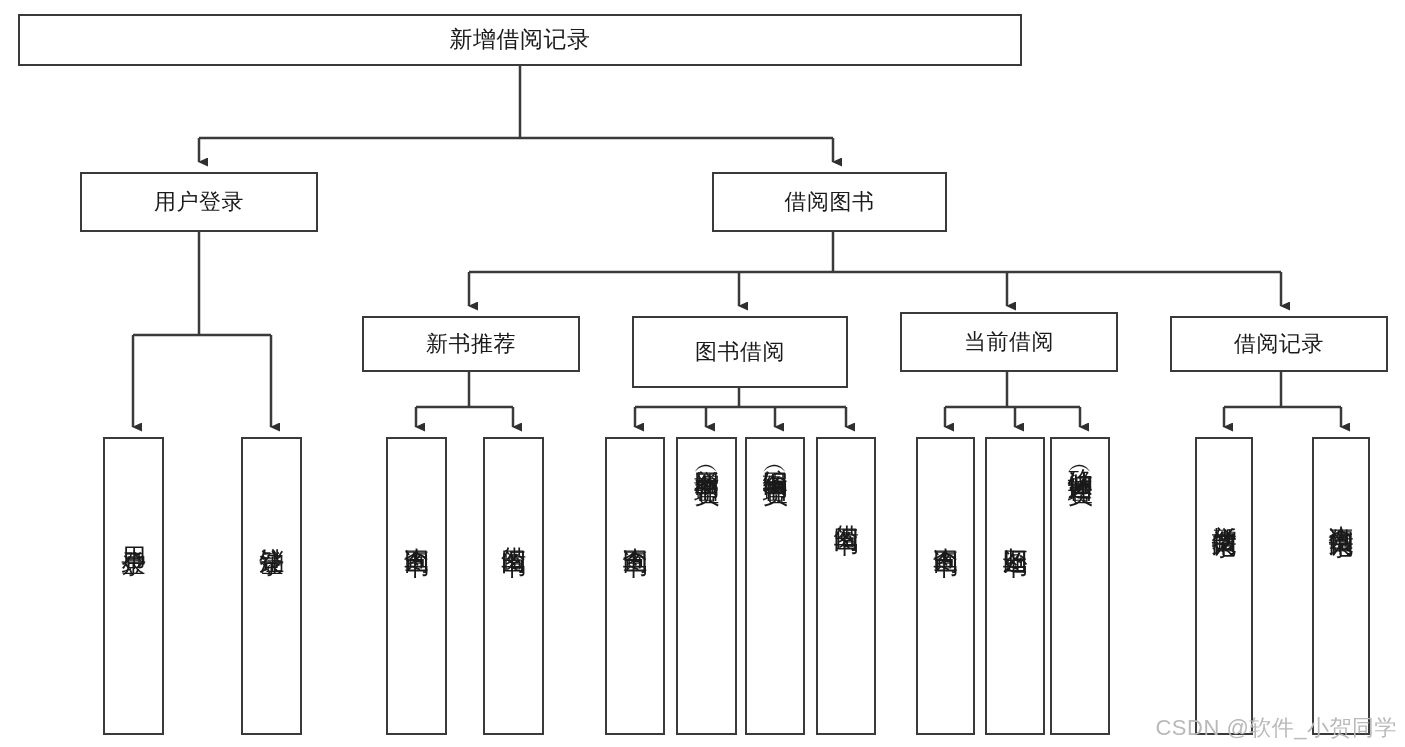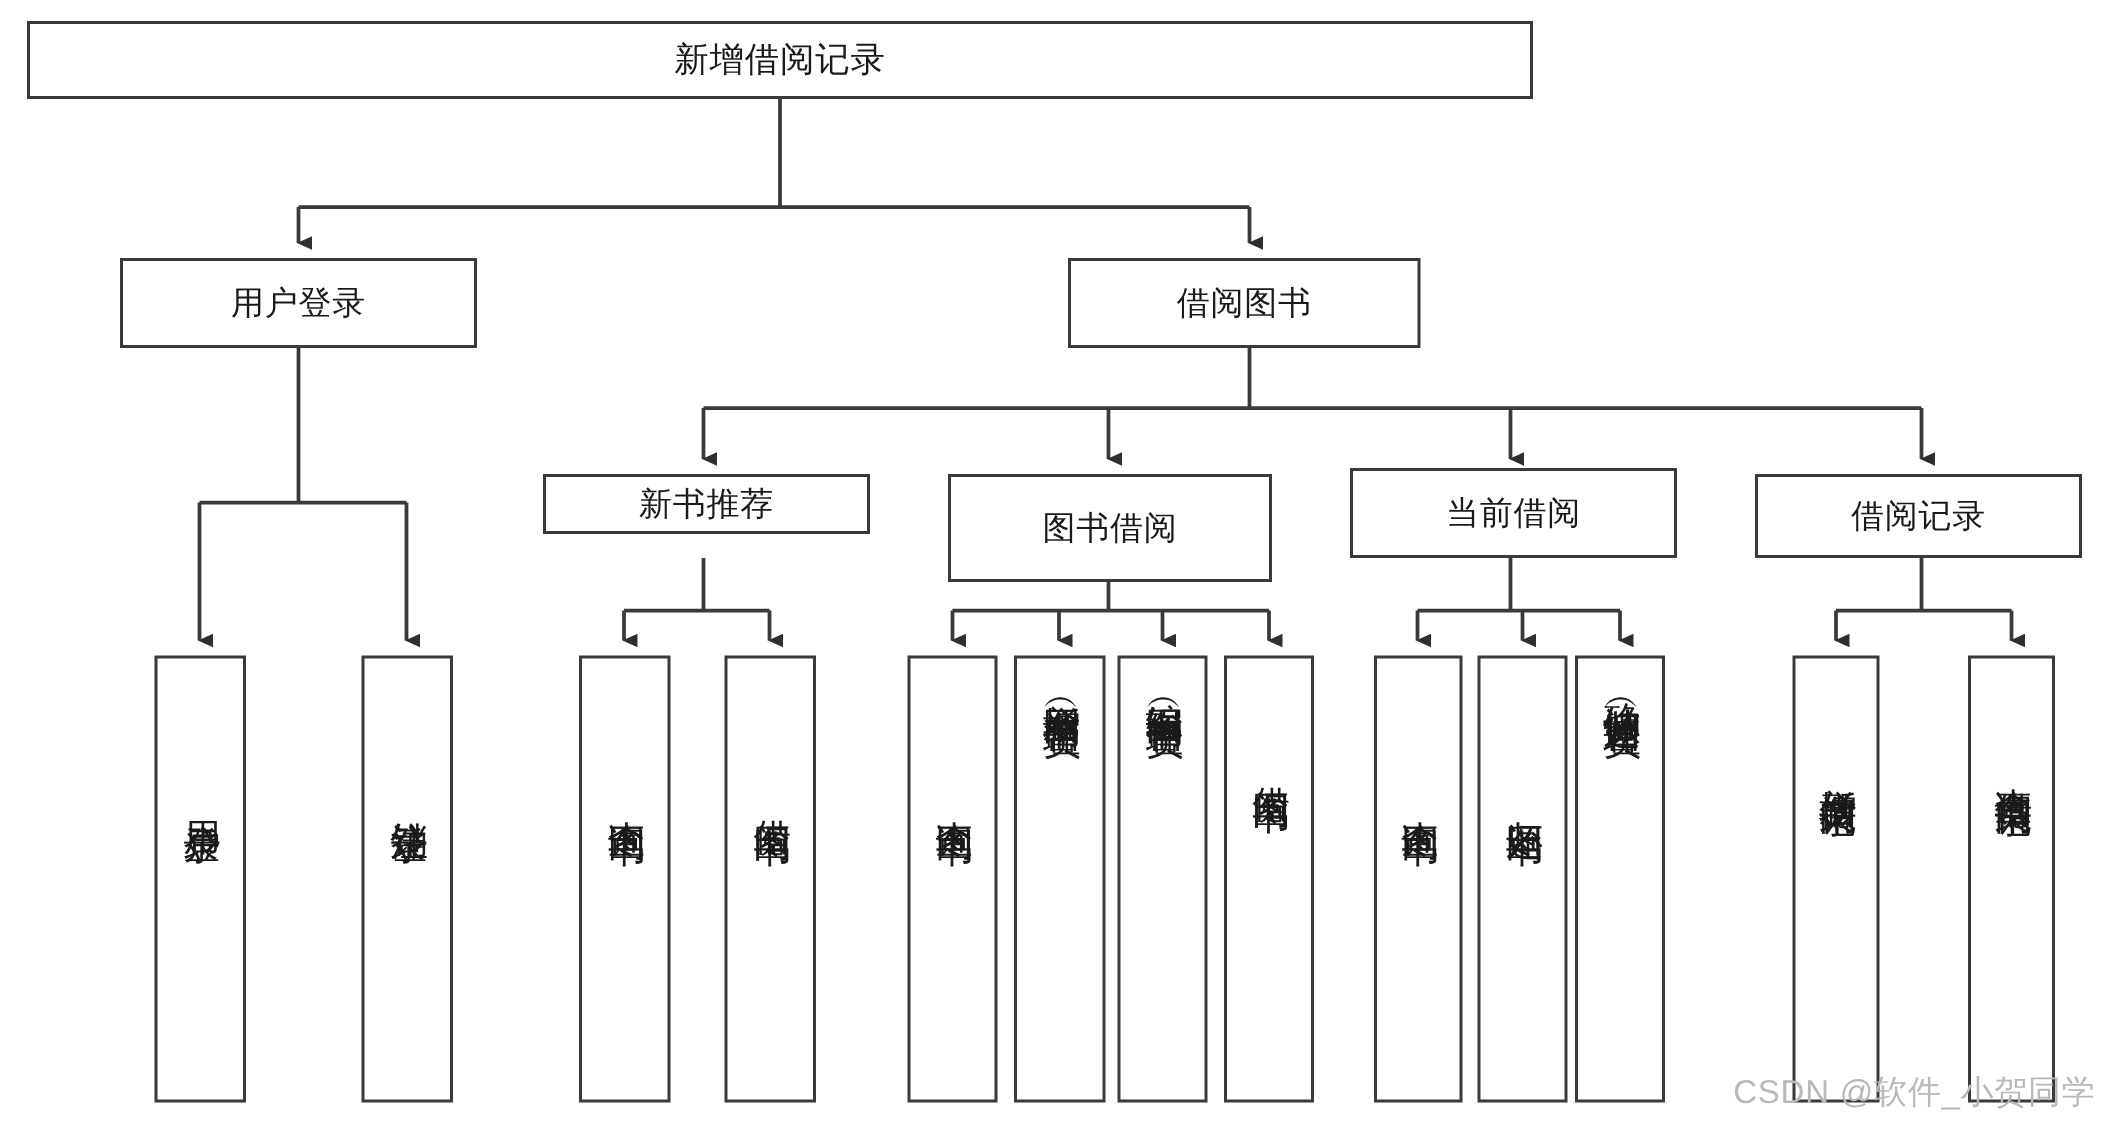--- a/index.html
+++ b/index.html
@@ -134,21 +134,21 @@
     <span class="lbl">新增借阅记录</span>
   </div>
 
   <div class="node h" style="left:80px;top:172px;width:238px;height:60px;">
     <span class="lbl">用户登录</span>
   </div>
   <div class="node h" style="left:712px;top:172px;width:235px;height:60px;">
     <span class="lbl">借阅图书</span>
   </div>
 
-  <div class="node h" style="left:362px;top:316px;width:218px;height:40px;">
+  <div class="node h" style="left:362px;top:316px;width:218px;height:56px;">
     <span class="lbl">新书推荐</span>
   </div>
   <div class="node h" style="left:632px;top:316px;width:216px;height:72px;">
     <span class="lbl">图书借阅</span>
   </div>
   <div class="node h" style="left:900px;top:312px;width:218px;height:60px;">
     <span class="lbl">当前借阅</span>
   </div>
   <div class="node h" style="left:1170px;top:316px;width:218px;height:56px;">
     <span class="lbl">借阅记录</span>

